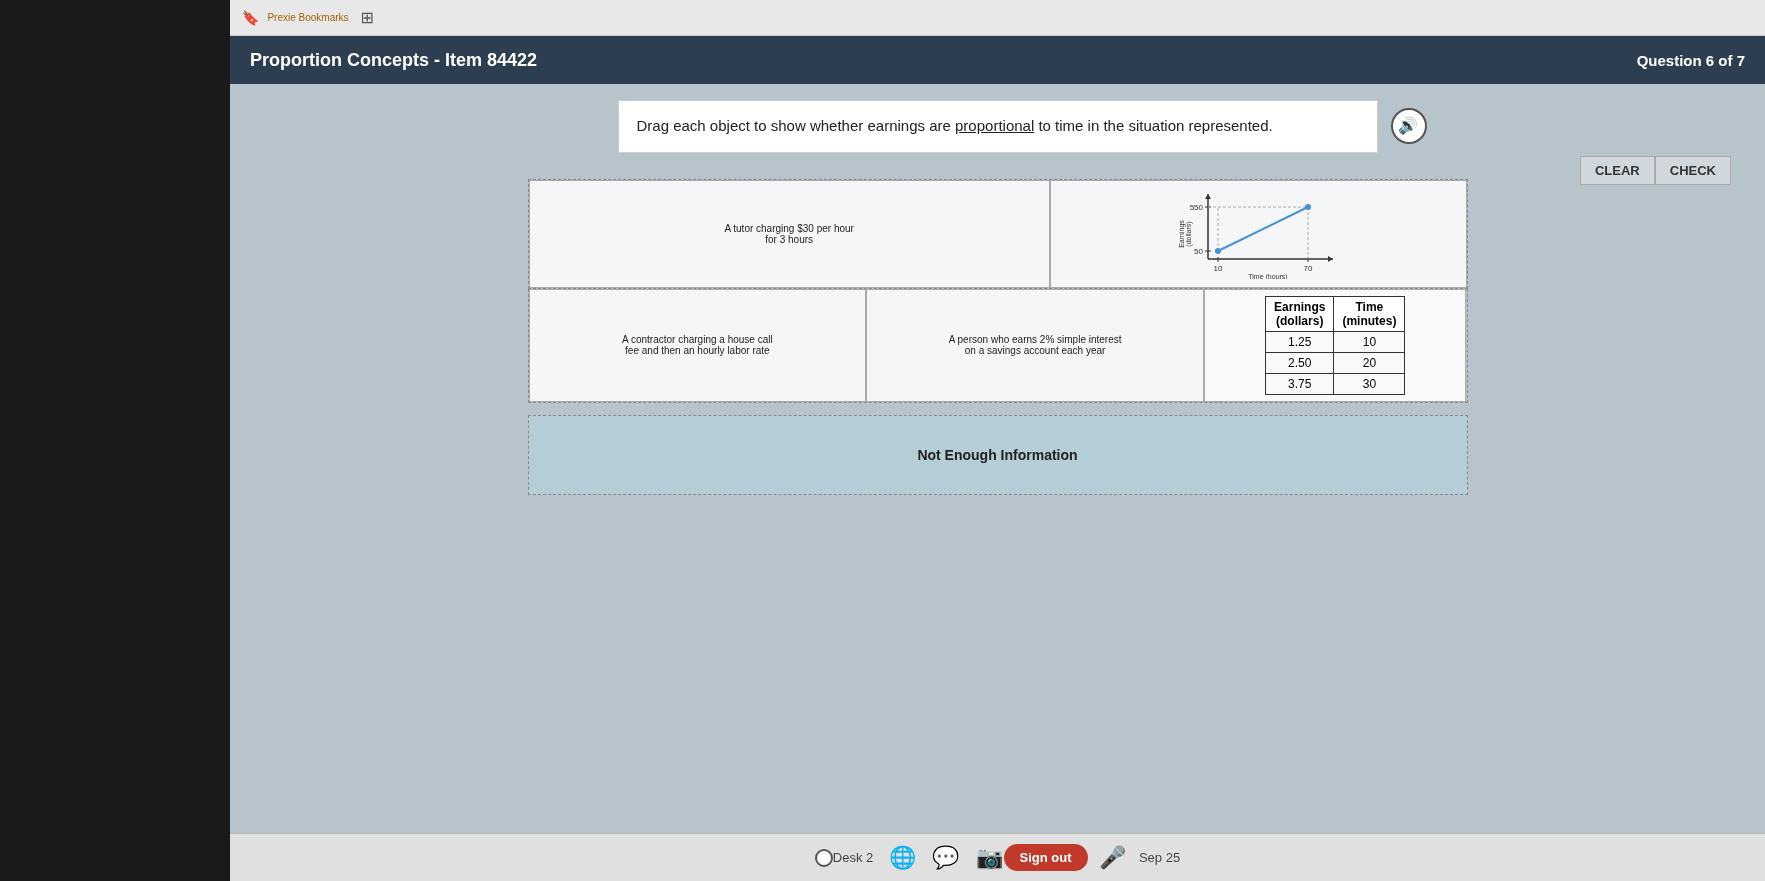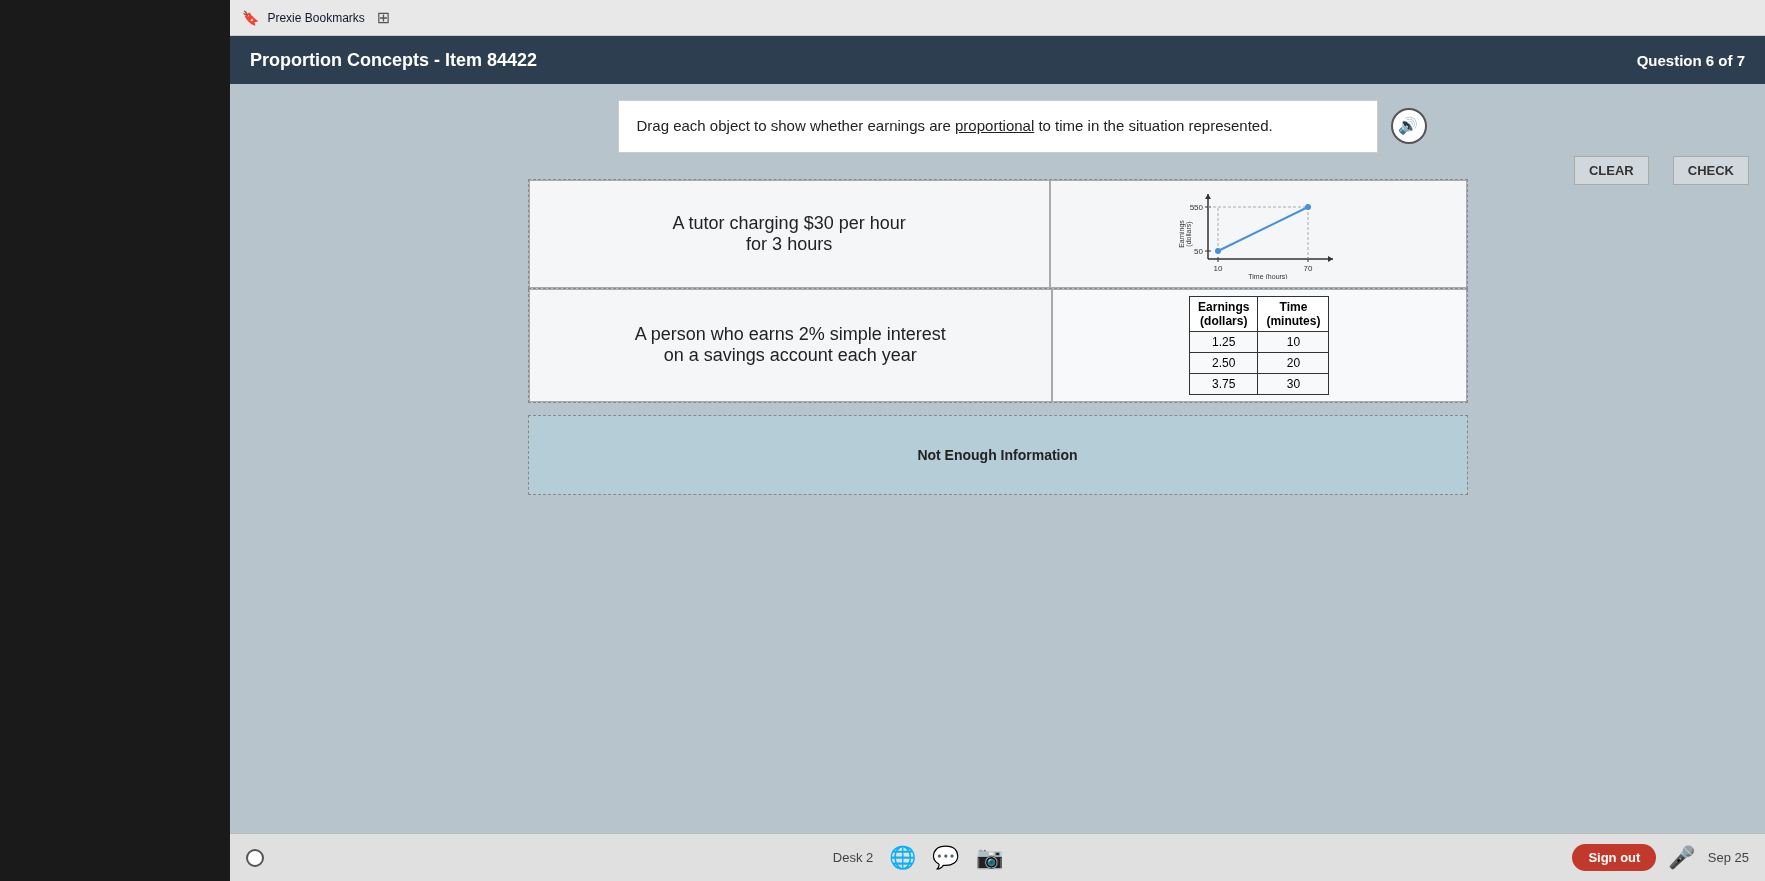--- a/index.html
+++ b/index.html
@@ -37,22 +37,22 @@
       align-items: center;
       padding: 0 12px;
       gap: 8px;
       border-bottom: 1px solid #ccc;
     }
     .bookmark-icon {
       font-size: 14px;
       color: #555;
     }
     .bookmark-label {
-      font-size: 12px;
-      color: #0f172a;
+      font-size: 10px;
+      color: #a16207;
     }
     .grid-icon {
       font-size: 16px;
       color: #555;
       margin-left: 4px;
     }
 
     
     .header-bar {
       background: #2c3e50;
@@ -116,23 +116,23 @@
       justify-content: center;
       cursor: pointer;
       font-size: 16px;
       color: #333;
     }
 
     
     .action-buttons {
       position: absolute;
       top: 72px;
-      right: 16px;
-      display: flex;
-      gap: 24px;
+      right: 34px;
+      display: flex;
+      gap: 0;
     }
     .action-btn {
       background: #d0d8de;
       border: 1px solid #aaa;
       padding: 6px 14px;
       font-size: 13px;
       font-weight: bold;
       cursor: pointer;
       color: #333;
     }
@@ -151,21 +151,21 @@
       display: flex;
       gap: 0;
       width: 940px;
       border: 1.5px dashed #888;
     }
 
     .drag-item {
       background: rgba(255,255,255,0.85);
       border: 1px solid #aaa;
       padding: 18px 16px;
-      font-size: 18px;
+      font-size: 10px;
       color: #222;
       text-align: center;
       cursor: grab;
       display: flex;
       align-items: center;
       justify-content: center;
     }
     .drag-item-wide { flex: 1.1; min-height: 90px; }
 
     
@@ -242,21 +242,21 @@
       cursor: pointer;
     }
 
     
     .taskbar {
       background: #e0e0e0;
       height: 48px;
       display: flex;
       align-items: center;
       padding: 0 16px;
-      justify-content: space-between;
+      justify-content: center;
       border-top: 1px solid #bbb;
     }
     .taskbar-left {
       display: flex;
       align-items: center;
       gap: 8px;
     }
     .taskbar-radio {
       width: 18px;
       height: 18px;
@@ -380,20 +380,23 @@
               <circle cx="40" cy="62" r="3" fill="#4a90d9"></circle>
               <circle cx="130" cy="18" r="3" fill="#4a90d9"></circle>
             </svg>
           </div>
         </div>
 
       </div>
 
       <div class="drag-row-2">
 
+        <div class="drag-item drag-item-wide">
+          <span>A contractor charging a house call<br>fee and then an hourly labor rate</span>
+        </div>
 
         <div class="drag-item drag-item-wide">
           <span>A person who earns 2% simple interest<br>on a savings account each year</span>
         </div>
 
         <div class="table-item">
           <table class="data-table">
             <thead>
               <tr>
                 <th>Earnings<br>(dollars)</th>

